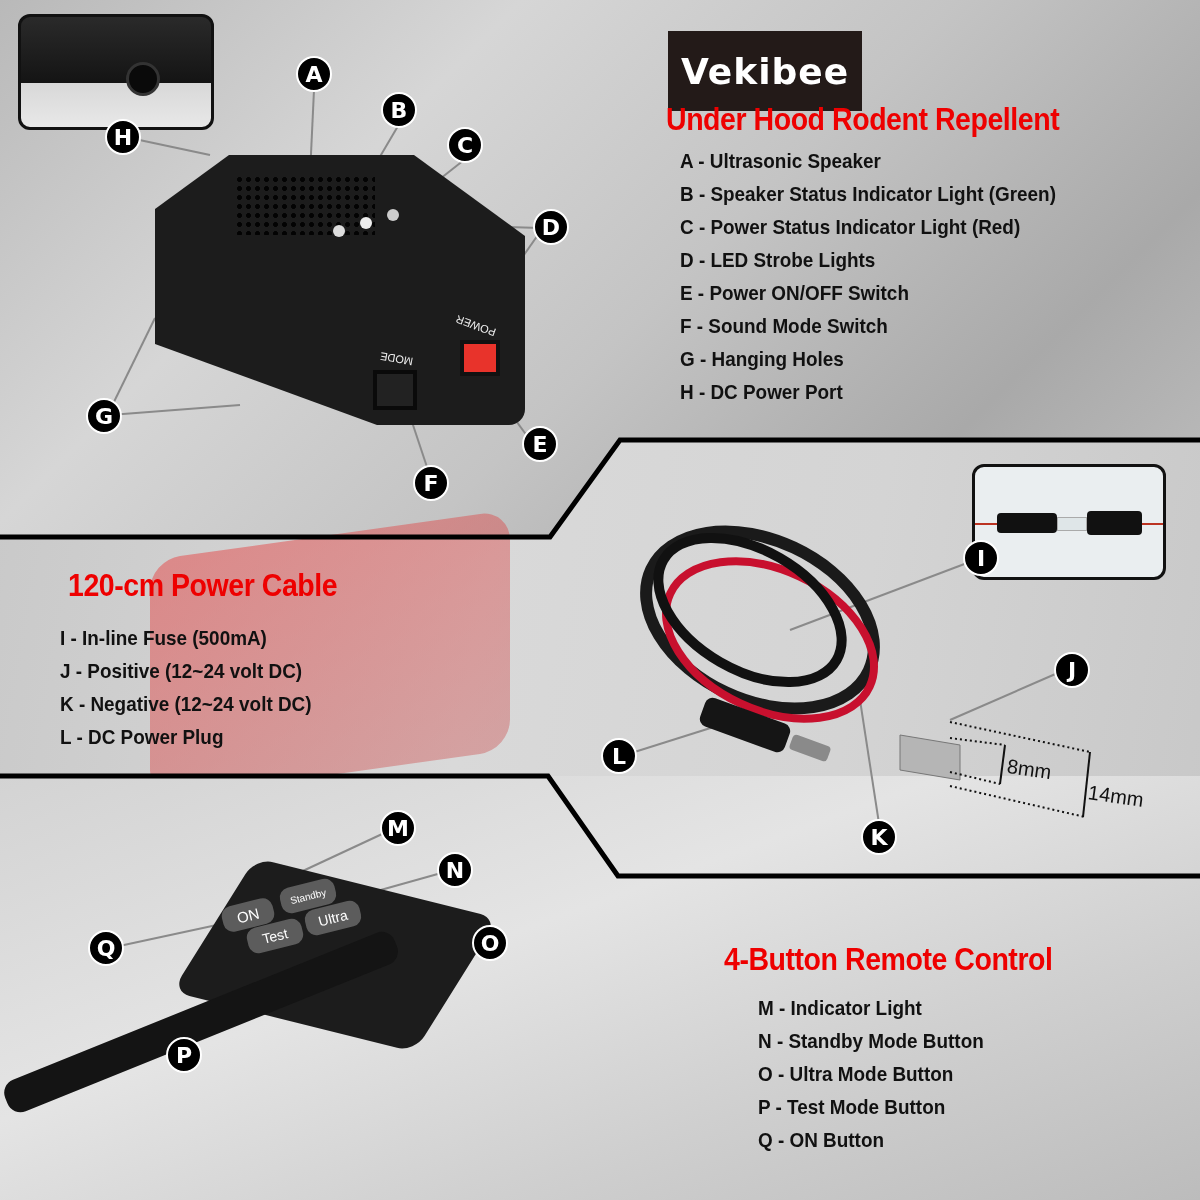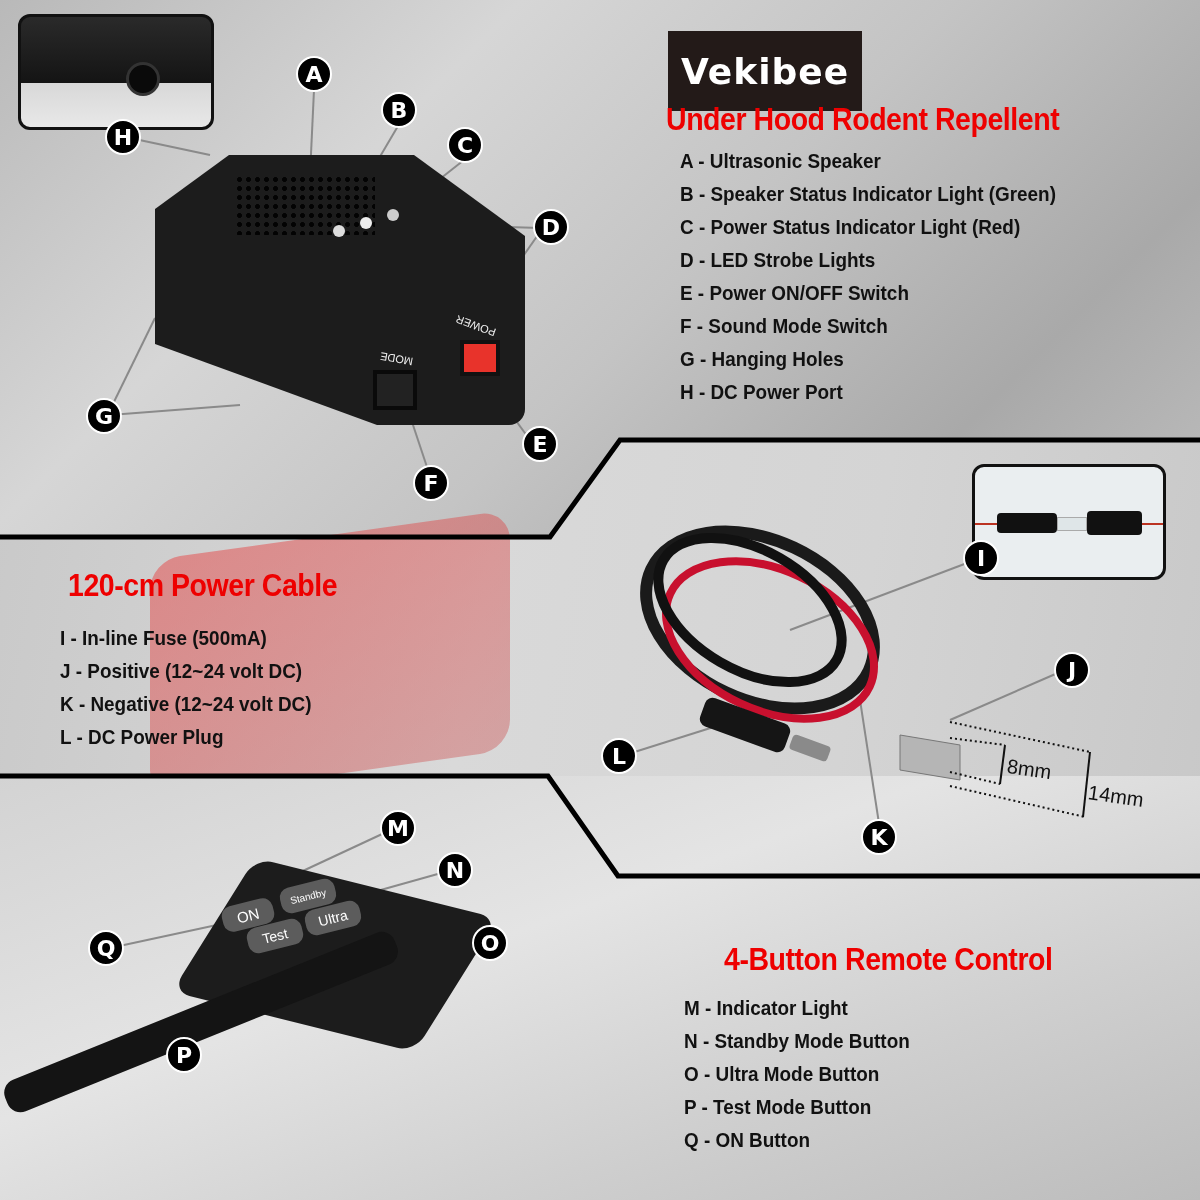--- a/index.html
+++ b/index.html
@@ -156,19 +156,19 @@
 <div class="remote-btn" style="left:305px; top:905px; width:56px; height:26px; font-size:14px;">Ultra</div>
 <div style="position:absolute; left:0; top:1085px; width:420px; height:34px; background:#141414; border-radius:14px; transform: rotate(-22deg); transform-origin:left top;"></div>
 
 <div class="badge" style="left:380px; top:810px;">M</div>
 <div class="badge" style="left:437px; top:852px;">N</div>
 <div class="badge" style="left:472px; top:925px;">O</div>
 <div class="badge" style="left:166px; top:1037px;">P</div>
 <div class="badge" style="left:88px; top:930px;">Q</div>
 
 <div class="sec-title" style="left:724px; top:942px;">4-Button Remote Control</div>
-<ul class="list" style="left:684px; top:991px;">
+<ul class="list" style="left:758px; top:991px;">
   <li>M - Indicator Light</li>
   <li>N - Standby Mode Button</li>
   <li>O - Ultra Mode Button</li>
   <li>P - Test Mode Button</li>
   <li>Q - ON Button</li>
 </ul>
 
 </body></html>

